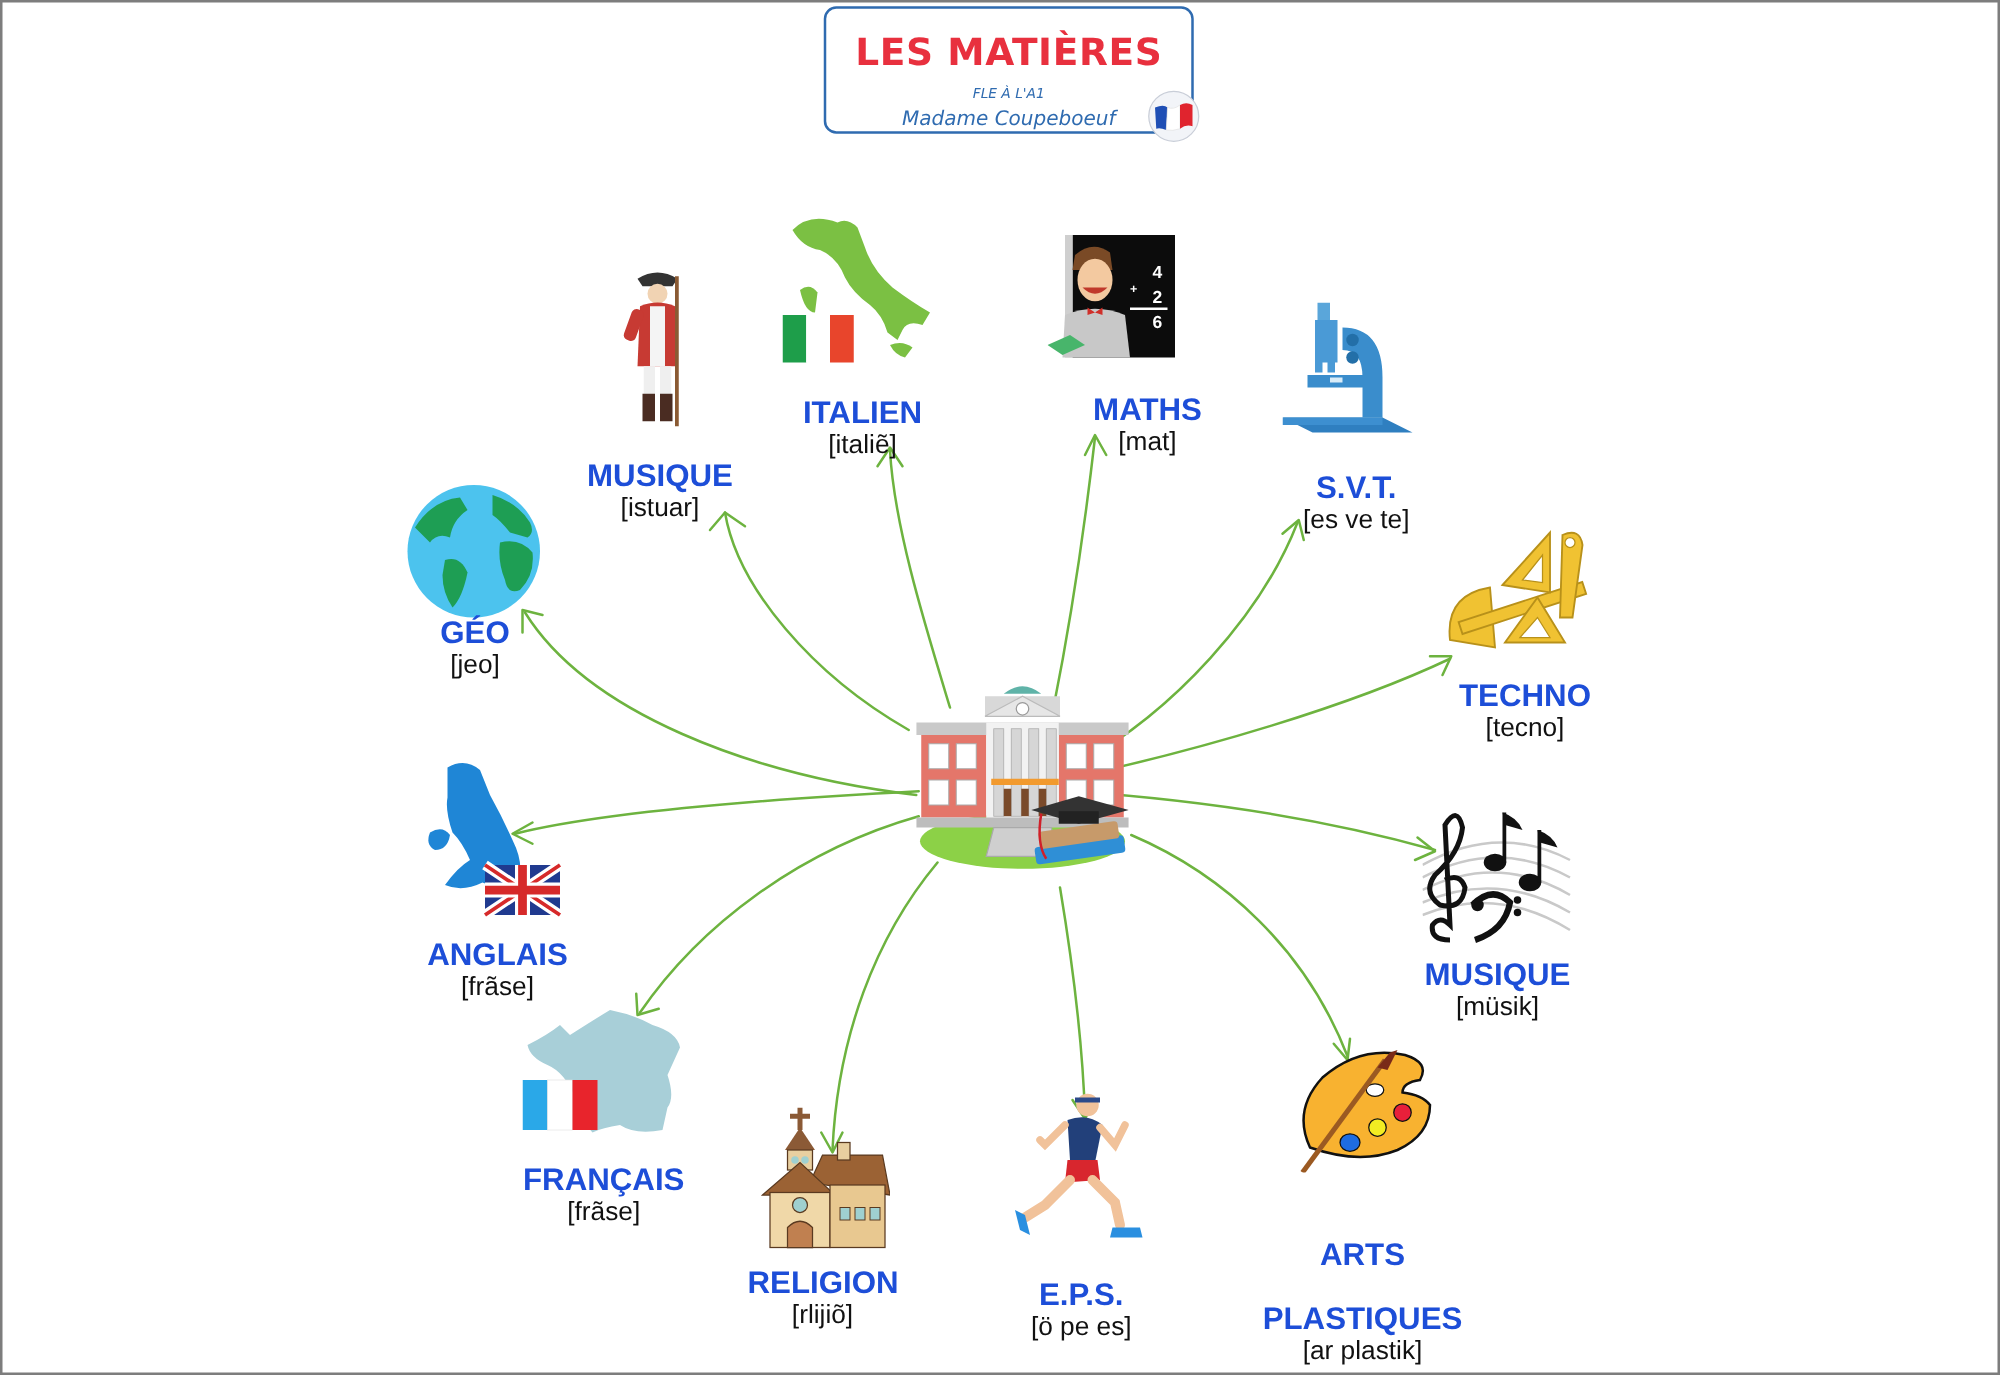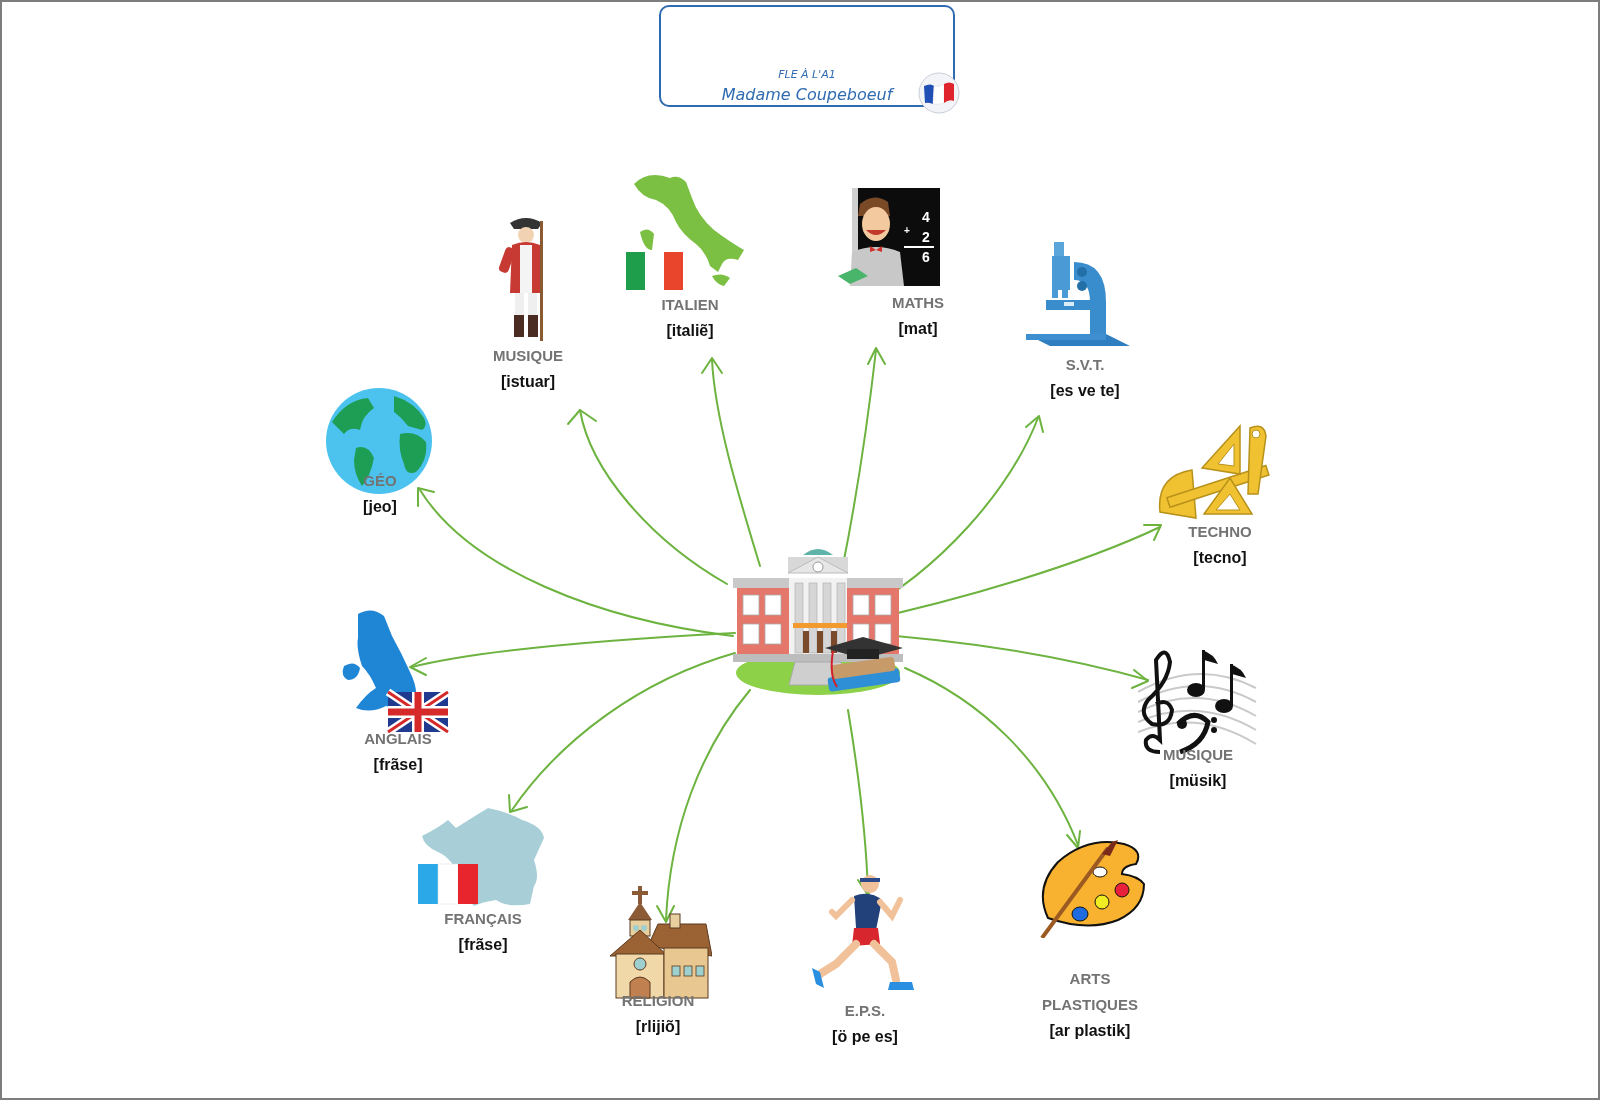--- a/index.html
+++ b/index.html
@@ -12,30 +12,31 @@
   .title-main { position:absolute; left:0; right:0; top:18px; text-align:center;
                 font-family:"DejaVu Sans", sans-serif; font-weight:bold; font-size:30px;
                 color:#e8303e; letter-spacing:0.5px; }
   .title-sub1 { position:absolute; left:0; right:0; top:61px; text-align:center;
                 font-family:"DejaVu Sans", sans-serif; font-size:11px; color:#2f6bb0; font-style:italic; }
   .title-sub2 { position:absolute; left:0; right:0; top:78px; text-align:center;
                 font-family:"DejaVu Sans", sans-serif; font-size:16px; color:#2f6bb0; font-style:italic; }
   .flag-ball { position:absolute; left:918px; top:72px; width:42px; height:42px; }
   svg.arrows { position:absolute; left:0; top:0; width:1600px; height:1100px; pointer-events:none; }
   .node { position:absolute; text-align:center; }
-  .node .label { font-weight:bold; font-size:15px; color:#737373; line-height:26px; white-space:nowrap; }
-  .node .pron  { font-weight:bold; font-size:16px; color:#111; line-height:26px; white-space:nowrap; }
+  .node .label { font-weight:bold; font-size:25px; color:#1d4ed8; line-height:26px; white-space:nowrap;margin-top:25px; }
+  .node .pron  { font-weight:normal; font-size:21px; color:#111; line-height:26px; white-space:nowrap; }
   .icon { position:absolute; }
 </style>
 </head>
 <body>
 
 <div class="frame"></div>
 
 <div class="title-card">
+  <div class="title-main">LES MATIÈRES</div>
   <div class="title-sub1">FLE À L'A1</div>
   <div class="title-sub2">Madame Coupeboeuf</div>
 </div>
 <svg class="flag-ball" viewBox="0 0 42 42">
   <circle cx="21" cy="21" r="20" fill="#f2f4f8" stroke="#c9ced8" stroke-width="1"></circle>
   <path d="M6 14 Q13 11 16 14 L15 32 Q10 30 7 31 Z" fill="#1f4fb5"></path>
   <path d="M16 14 Q21 16 26 12 L26 31 Q20 33 15 32 Z" fill="#ffffff" stroke="#ddd" stroke-width="0.5"></path>
   <path d="M26 12 Q31 9 36 12 L36 29 Q31 27 26 31 Z" fill="#e0242e"></path>
 </svg>
 

